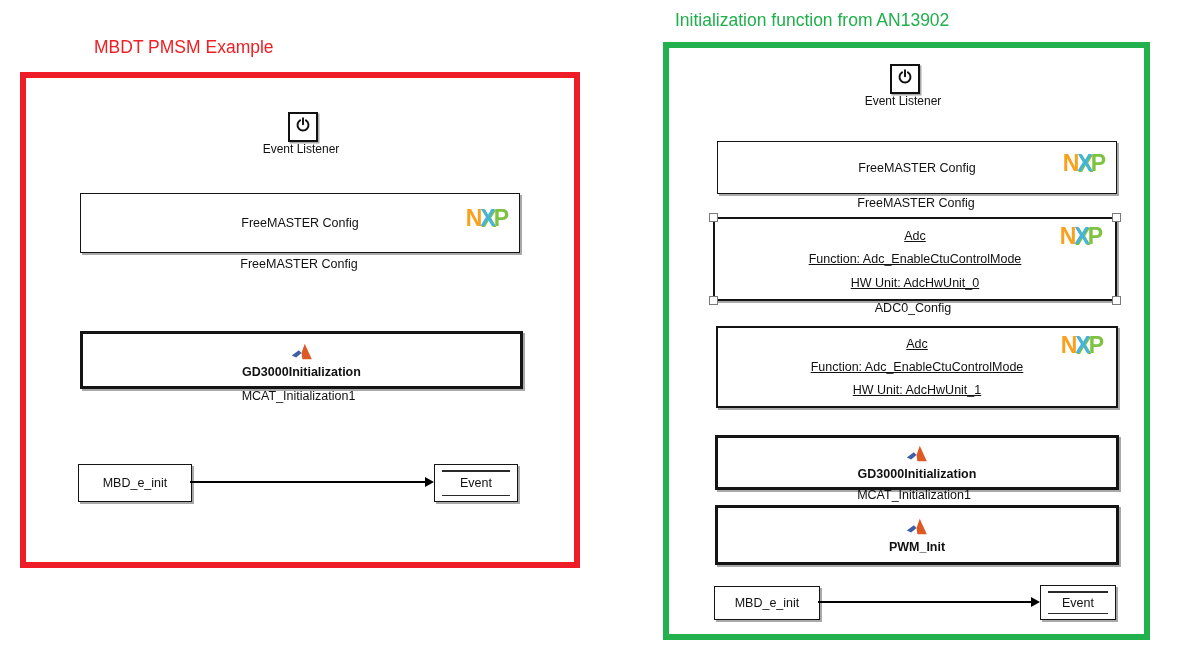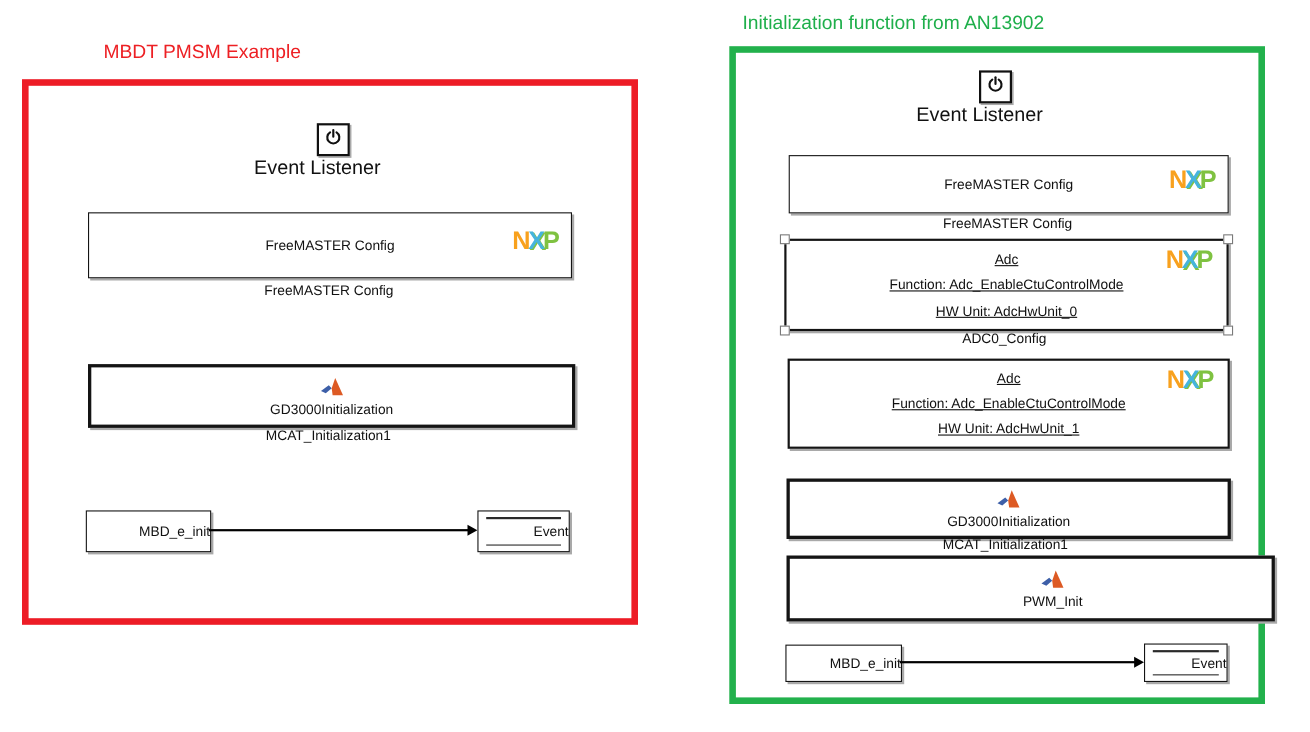--- a/index.html
+++ b/index.html
@@ -13,44 +13,44 @@
   .frame{position:absolute;background:transparent;}
   .frame.red{border:6px solid #ED1C26;}
   .frame.green{border:6px solid #22B14C;}
 
   .sl-block{
     position:absolute;background:#fff;border:1px solid #141414;
     box-shadow:2px 2px 0 #a9a9a9;
     display:flex;align-items:center;justify-content:center;
     font-size:12.5px;white-space:nowrap;
   }
-  .sl-block.b15{border-width:1.5px;justify-content:flex-end;}
+  .sl-block.b15{border-width:1.5px;}
   .sl-block.b2{border-width:2px;text-decoration:underline;}
-  .sl-block.thick{border-width:3px;}
+  .sl-block.thick{border-width:3px;font-weight:bold;}
   .sl-block .blocktext{position:relative;}
 
   .caption{
     position:absolute;text-align:center;font-size:12.5px;color:#111;white-space:nowrap;
   }
 
   .nxp-logo{
     position:absolute;font-weight:bold;font-size:23px;line-height:1;
     letter-spacing:-2px;font-family:"Liberation Sans",sans-serif;
   }
   .nxp-logo .n{color:#F8A11E;}
   .nxp-logo .x{color:#45B4DD;text-shadow:1px 1px 0 #7FC241;}
   .nxp-logo .p{color:#7FC241;}
 
   .col{display:flex;flex-direction:column;align-items:center;justify-content:center;gap:1px;}
 
   .power-box{
     position:absolute;width:26px;height:26px;background:#fff;border:2px solid #111;
     box-shadow:1.5px 1.5px 0 #a9a9a9;display:flex;align-items:center;justify-content:center;
   }
-  .el-label{position:absolute;width:140px;text-align:left;font-size:18px;}
+  .el-label{position:absolute;width:140px;text-align:center;font-size:12px;}
 
   .wire{position:absolute;height:1.5px;background:#000;}
   .arrowhead{
     position:absolute;width:0;height:0;
     border-top:5px solid transparent;border-bottom:5px solid transparent;
     border-left:9px solid #000;
   }
 
   .event-line{position:absolute;left:7px;right:7px;height:1.5px;background:#2a2a2a;}
   .event-line.top{top:5px;}
@@ -164,21 +164,21 @@
         <svg width="22" height="19" viewBox="0 0 28 24">
           <path fill="#3D5FA8" d="M1 17 L10 10.5 L13.4 13.8 L6.6 19.6 Z"></path>
           <path fill="#DD5A24" d="M13.4 13.8 L17.5 2 L26.5 22 L14.5 22 Z"></path>
         </svg>
       </span>
       <span>GD3000Initialization</span>
     </div>
   </div>
   <div class="caption" style="left:715px;top:488px;width:398px;">MCAT_Initialization1</div>
 
-  <div class="sl-block thick" style="left:715px;top:505px;width:398px;height:54px;padding-left:40px;">
+  <div class="sl-block thick" style="left:715px;top:505px;width:398px;height:54px;">
     <div class="col">
       <span>
         <svg width="22" height="19" viewBox="0 0 28 24">
           <path fill="#3D5FA8" d="M1 17 L10 10.5 L13.4 13.8 L6.6 19.6 Z"></path>
           <path fill="#DD5A24" d="M13.4 13.8 L17.5 2 L26.5 22 L14.5 22 Z"></path>
         </svg>
       </span>
       <span>PWM_Init</span>
     </div>
   </div>

